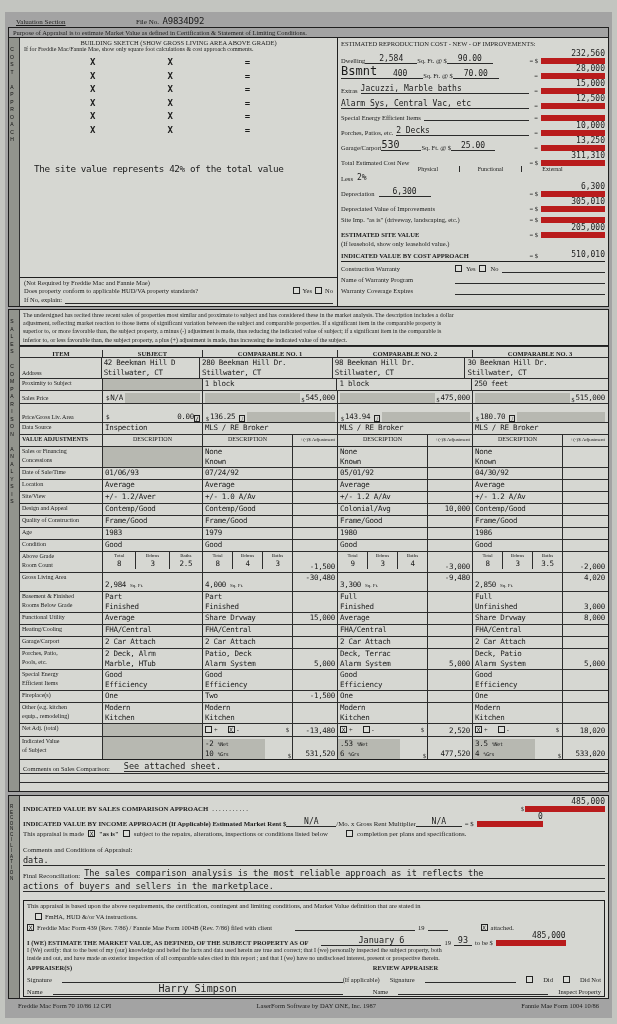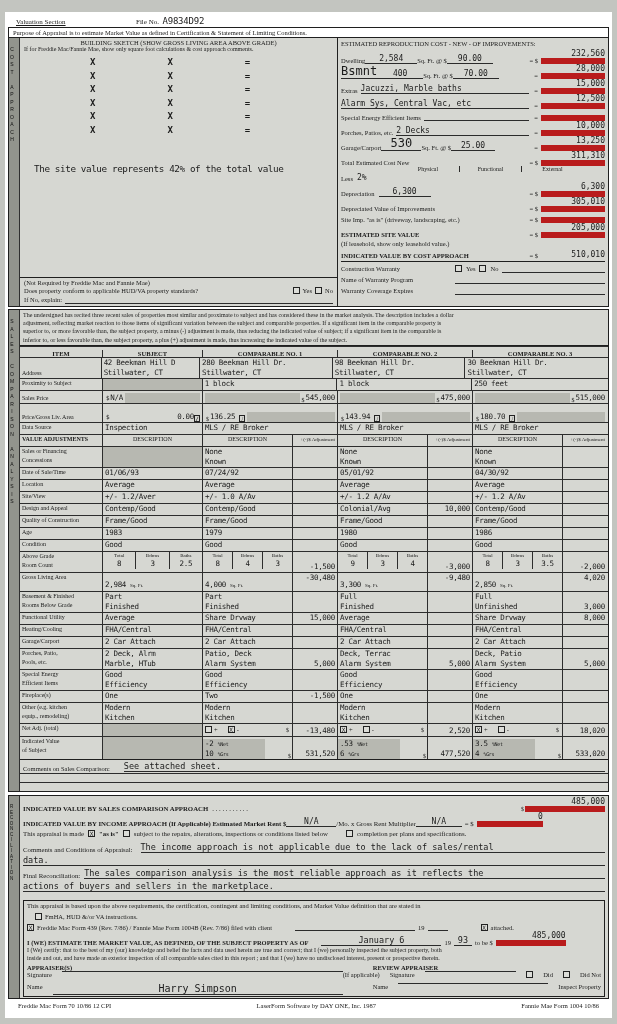--- a/index.html
+++ b/index.html
@@ -1,18 +1,18 @@
 <!DOCTYPE html>
 <html><head>
 <meta charset="utf-8">
 <style>
   *{box-sizing:border-box;margin:0;padding:0}
   html,body{width:617px;height:1024px;overflow:hidden}
   body{background:#c3c5c0;font-family:"Liberation Serif",serif;color:#1b1b1b;position:relative}
-  .paper{position:absolute;left:5px;top:12px;width:607px;height:1006px;background:#ffffff;padding:2px 3px 0 3px}
+  .paper{position:absolute;left:5px;top:12px;width:607px;height:1006px;background:#a3a3a3;padding:2px 3px 0 3px}
   .tl{font-size:6px;line-height:9px}
   .tl7{font-size:6.5px;line-height:10px}
   .b{font-weight:bold}
   .mono{font-family:"DejaVu Sans Mono","Liberation Mono",monospace}
   .tv{font-family:"DejaVu Sans Mono","Liberation Mono",monospace;font-size:7.5px;line-height:10px;letter-spacing:-.3px}
   .tv9{font-family:"DejaVu Sans Mono","Liberation Mono",monospace;font-size:9px;letter-spacing:-.2px}
   .u{border-bottom:1px solid #2b2b2b}
   .sh{background:#b7b8b1}
   .cb{display:inline-block;width:7px;height:7px;border:1px solid #222;font-size:6px;line-height:6px;text-align:center;vertical-align:-1px;background:#dcddd8;font-family:"DejaVu Sans Mono",monospace;overflow:hidden}
   .sb{display:inline-block;width:6px;height:7px;border:1px solid #222;font-size:6px;line-height:6px;text-align:center;vertical-align:-1px}
@@ -73,21 +73,21 @@
   .commrow{border-top:1.2px solid #1f1f1f;padding:1px 3px;font-size:6.5px;display:flex;align-items:flex-end;min-height:14px}
   .blank-line{border-top:1px solid #2d2d2d;min-height:9px}
   
   .recon-content{flex:1;padding:1px 3px}
   .rline{display:flex;align-items:flex-end;min-height:13px;font-size:6.8px}
   .certbox{border:1.2px solid #1f1f1f;margin-top:8px;padding:1px 3px;font-size:6.5px}
   .cline{display:flex;align-items:flex-end;min-height:11px;gap:3px}
   .approw{display:flex;margin-top:1px}
   .apc-l{width:55%}
   .apc-r{flex:1}
-  .sigline{display:flex;align-items:flex-start;min-height:12px;gap:10px;font-size:6.5px}
+  .sigline{display:flex;align-items:flex-end;min-height:12px;gap:10px;font-size:6.5px}
   .sigline .fillu{flex:1;border-bottom:1px solid #2b2b2b}
   .footer{display:flex;justify-content:space-between;font-size:6.5px;padding:3px 10px 0 10px}
 </style>
 </head>
 <body>
 
 <div class="paper">
 
   <div class="hdr">
     <span class="vs">Valuation Section</span>
@@ -184,21 +184,21 @@
           <span class="amt"></span>
         </div>
       <div class="crow">
           <span class="lab">Porches, Patios, etc.</span>
           <span class="mono u fill" style="font-size:8px;margin-left:3px">2 Decks</span>
           <span class="eqs">=</span>
           <span class="amt">10,000</span>
         </div>
       <div class="crow">
           <span class="lab">Garage/Carport</span>
-          <span class="mono u" style="font-size:12px;width:40px;text-align:center">530</span>
+          <span class="mono u" style="font-size:10px;width:40px;">530</span>
           <span class="lab">Sq. Ft. @ $</span>
           <span class="mono u" style="font-size:8px;width:44px;text-align:center">25.00</span>
           <span class="eqs" style="margin-left:auto">=</span>
           <span class="amt">13,250</span>
         </div>
       <div class="crow">
           <span class="lab">Total Estimated Cost New</span>
           <span class="eqs" style="margin-left:auto">= $</span>
           <span class="amt">311,310</span>
         </div>
@@ -762,21 +762,20 @@
         <span>This appraisal is made</span>
         <span class="cb">X</span>
           <span class="b">"as is"</span>
         <span class="cb"></span>
           <span>subject to the repairs, alterations, inspections or conditions listed below</span>
         <span class="cb" style="margin-left:14px"></span>
           <span>completion per plans and specifications.</span>
       </div>
       <div class="rline">
           <span>Comments and Conditions of Appraisal:</span>
-          <span class="mono u" style="font-size:8.5px;flex:1;margin-left:8px">The income approach is not applicable due to the lack of sales/rental</span>
         </div>
       <div class="rline">
           <span class="mono u" style="font-size:8.5px;flex:1">data.</span>
         </div>
       <div class="rline">
           <span>Final Reconciliation:</span>
           <span class="mono u" style="font-size:8.5px;flex:1;margin-left:4px">The sales comparison analysis is the most reliable approach as it reflects the</span>
         </div>
       <div class="rline">
           <span class="mono u" style="font-size:8.5px;flex:1">actions of buyers and sellers in the marketplace.</span>

